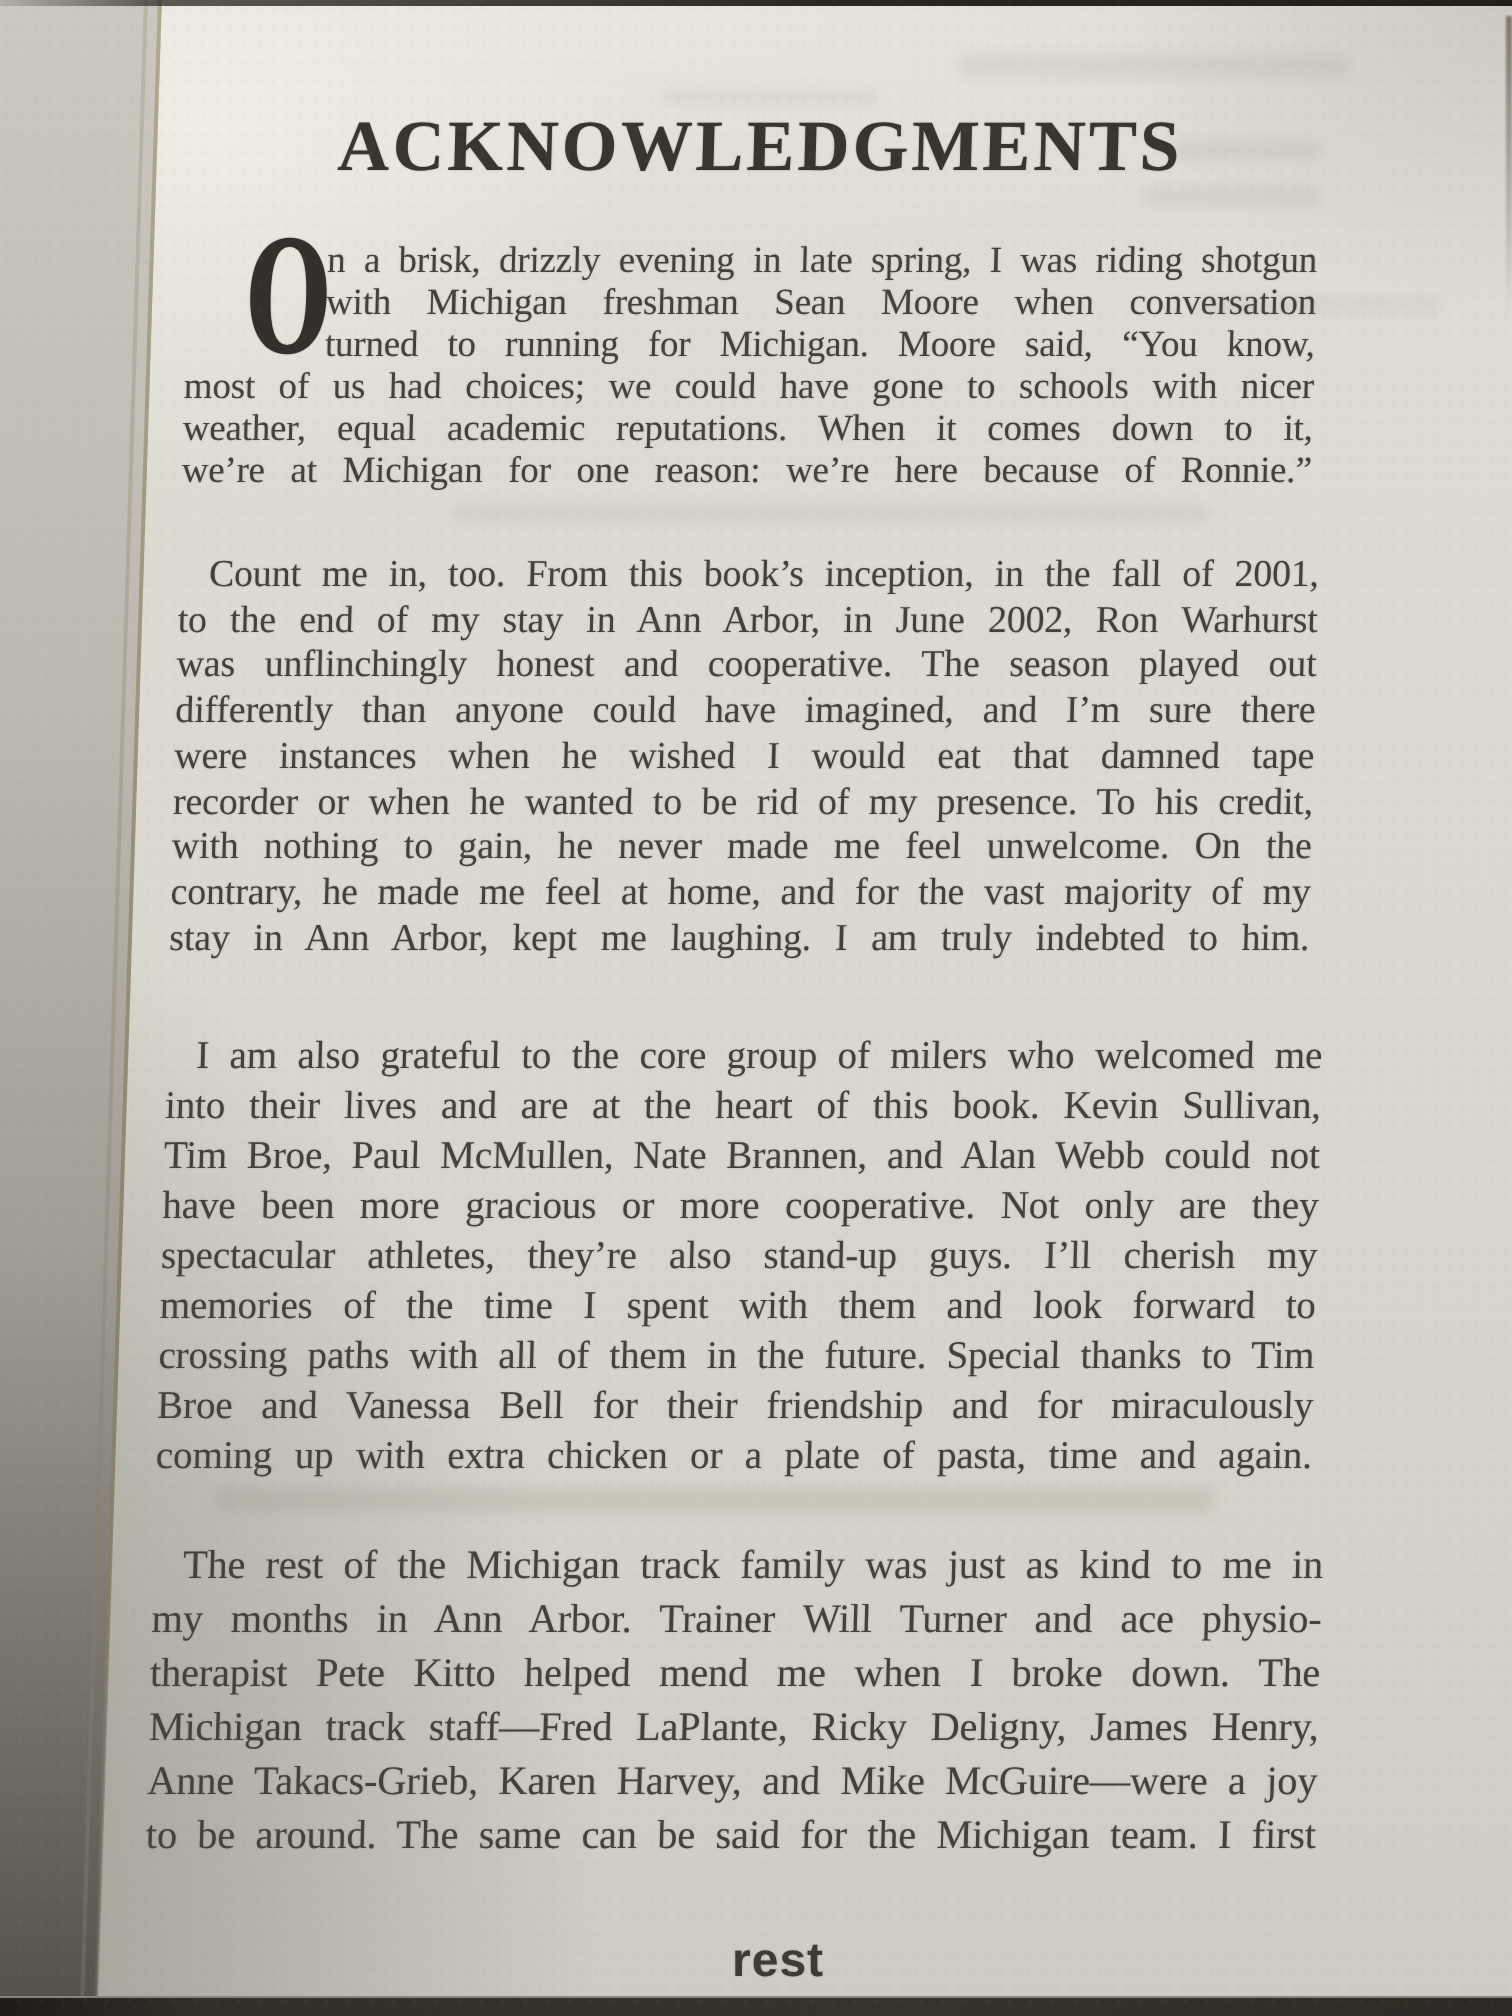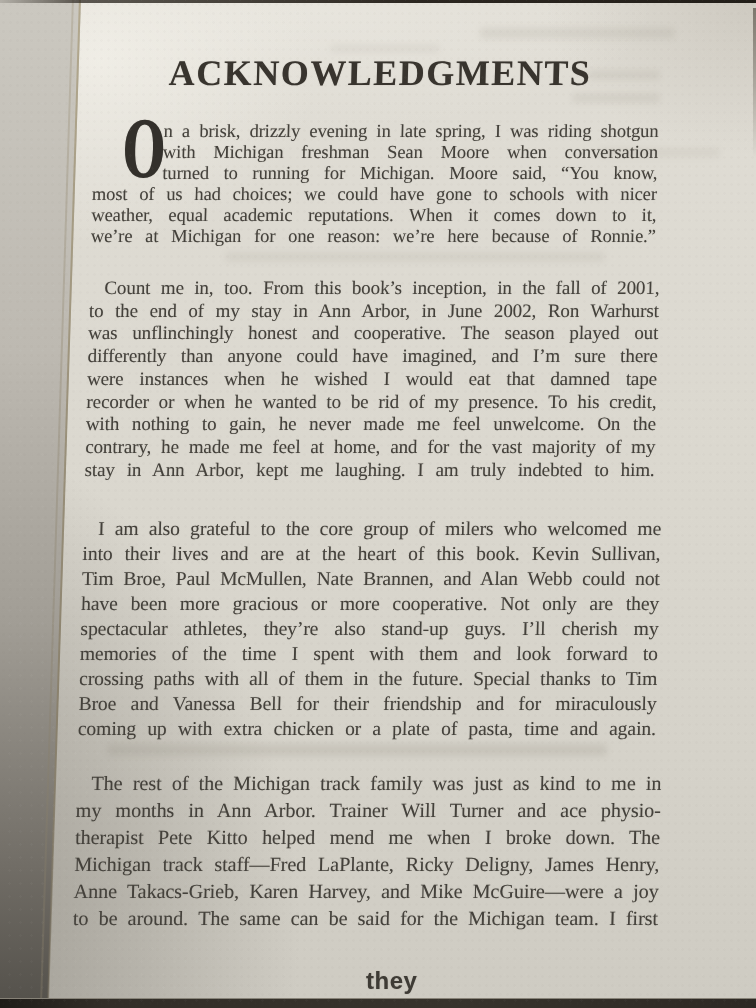--- a/index.html
+++ b/index.html
@@ -178,21 +178,21 @@
     <div class="para p3">
         <div class="line indent">The rest of the Michigan track family was just as kind to me in</div>
         <div class="line">my months in Ann Arbor. Trainer Will Turner and ace physio-</div>
         <div class="line">therapist Pete Kitto helped mend me when I broke down. The</div>
         <div class="line">Michigan track staff—Fred LaPlante, Ricky Deligny, James Henry,</div>
         <div class="line">Anne Takacs-Grieb, Karen Harvey, and Mike McGuire—were a joy</div>
         <div class="line">to be around. The same can be said for the Michigan team. I first</div>
       </div>
   </div>
 
-  <div class="folio">they</div>
+  <div class="folio">rest</div>
 
   <div class="left-strip"></div>
   <div class="edge-line2"></div>
   <div class="edge-line"></div>
   <div class="right-sliver"></div>
   <div class="top-edge"></div>
   <div class="bottom-edge"></div>
   <div class="grain"></div>
 
 </div>

